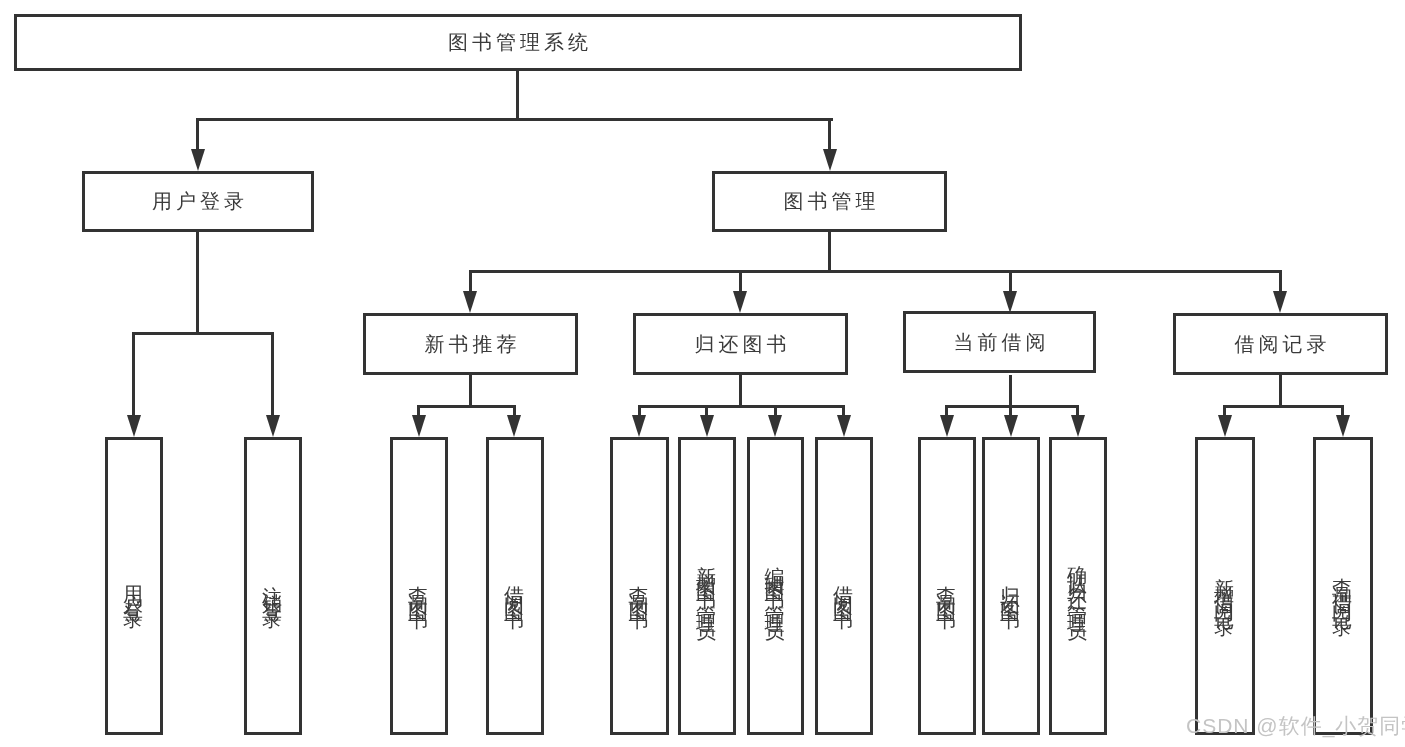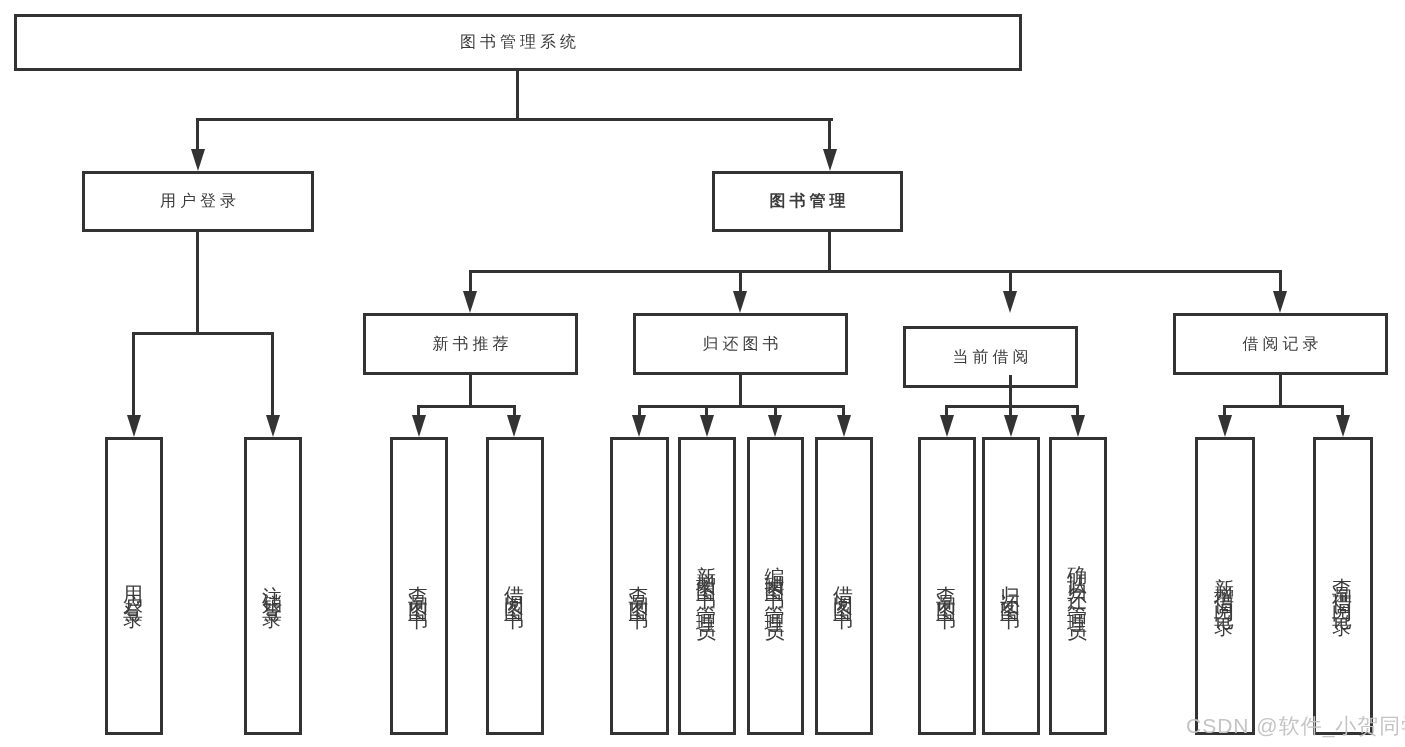--- a/index.html
+++ b/index.html
@@ -4,21 +4,21 @@
 <style>
   * { box-sizing: border-box; }
   html,body { margin:0; padding:0; background:#ffffff; }
   .canvas {
     position:relative; width:1405px; height:747px; background:#ffffff;
     font-family:"Liberation Sans", sans-serif; color:#3b3b3b; overflow:hidden;
   }
   .box {
     position:absolute; border:3px solid #333333; background:#ffffff;
     display:flex; align-items:center; justify-content:center;
-    font-size:16px; letter-spacing:4px; text-indent:4px; white-space:nowrap;
+    font-size:20px; letter-spacing:4px; text-indent:4px; white-space:nowrap;
   }
   .leaf {
     writing-mode:vertical-rl; text-orientation:mixed;
     font-size:20px; letter-spacing:8px; text-indent:0;
   }
   .hl, .vl { position:absolute; background:#333333; }
   .hl { height:3px; }
   .vl { width:3px; }
   .ar {
     position:absolute; width:0; height:0;
@@ -38,21 +38,21 @@
   <div class="box" style="left:14px; top:14px; width:1008px; height:57px;">图书管理系统</div>
 
   <div class="vl" style="left:516px; top:70px;  height:51px;"></div>
   <div class="hl" style="left:196px; top:118px; width:637px;"></div>
   <div class="vl" style="left:196px; top:118px; height:33px;"></div>
   <div class="ar" style="left:191px; top:149px;"></div>
   <div class="vl" style="left:828px; top:118px; height:33px;"></div>
   <div class="ar" style="left:823px; top:149px;"></div>
 
   <div class="box" style="left:82px;  top:171px; width:232px; height:61px;">用户登录</div>
-  <div class="box" style="left:712px; top:171px; width:191px; height:61px;font-weight:bold;">图书管理</div>
+  <div class="box" style="left:712px; top:171px; width:235px; height:61px;">图书管理</div>
 
   <div class="vl" style="left:196px; top:232px; height:103px;"></div>
   <div class="hl" style="left:132px; top:332px; width:142px;"></div>
   <div class="vl" style="left:132px; top:332px; height:84px;"></div>
   <div class="ar" style="left:127px; top:415px;"></div>
   <div class="vl" style="left:271px; top:332px; height:84px;"></div>
   <div class="ar" style="left:266px; top:415px;"></div>
 
   <div class="vl" style="left:828px;  top:232px; height:41px;"></div>
   <div class="hl" style="left:469px;  top:270px; width:813px;"></div>
@@ -60,21 +60,21 @@
   <div class="ar" style="left:463px;  top:291px;"></div>
   <div class="vl" style="left:739px;  top:270px; height:23px;"></div>
   <div class="ar" style="left:733px;  top:291px;"></div>
   <div class="vl" style="left:1009px; top:270px; height:23px;"></div>
   <div class="ar" style="left:1003px; top:291px;"></div>
   <div class="vl" style="left:1279px; top:270px; height:23px;"></div>
   <div class="ar" style="left:1273px; top:291px;"></div>
 
   <div class="box" style="left:363px;  top:313px; width:215px; height:62px;">新书推荐</div>
   <div class="box" style="left:633px;  top:313px; width:215px; height:62px;">归还图书</div>
-  <div class="box" style="left:903px;  top:326px; width:175px; height:62px;">当前借阅</div>
+  <div class="box" style="left:903px;  top:311px; width:193px; height:62px;">当前借阅</div>
   <div class="box" style="left:1173px; top:313px; width:215px; height:62px;">借阅记录</div>
 
   <div class="vl" style="left:469px; top:375px; height:33px;"></div>
   <div class="hl" style="left:417px; top:405px; width:99px;"></div>
   <div class="vl" style="left:417px; top:405px; height:12px;"></div>
   <div class="ar" style="left:412px; top:415px;"></div>
   <div class="vl" style="left:513px; top:405px; height:12px;"></div>
   <div class="ar" style="left:507px; top:415px;"></div>
 
   <div class="vl" style="left:739px; top:375px; height:33px;"></div>

